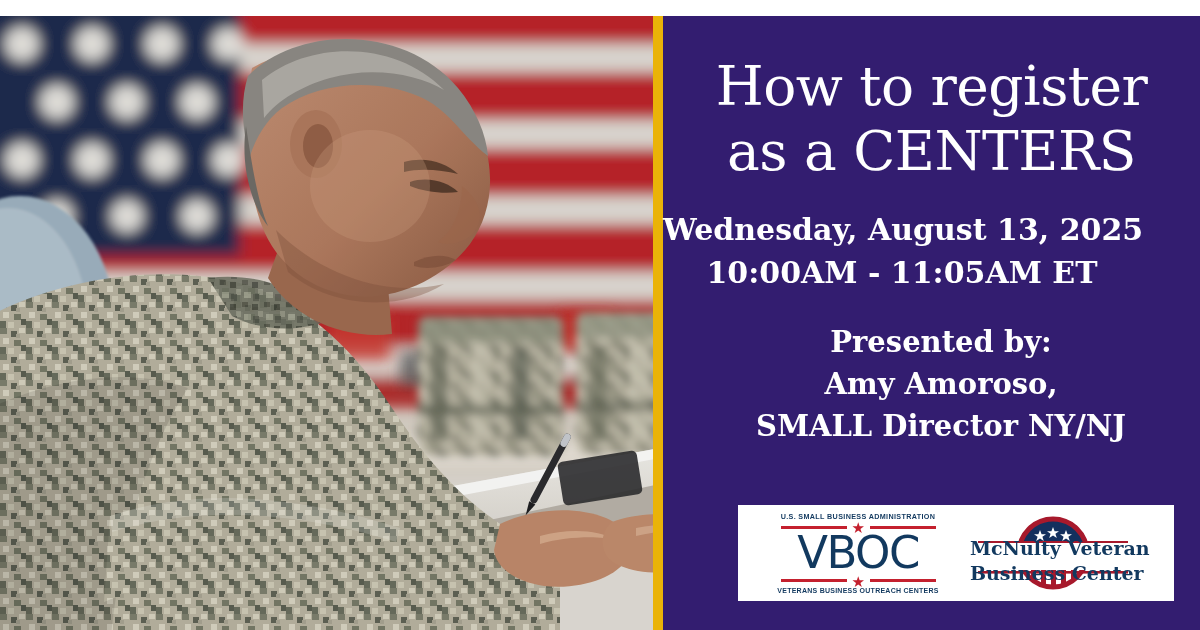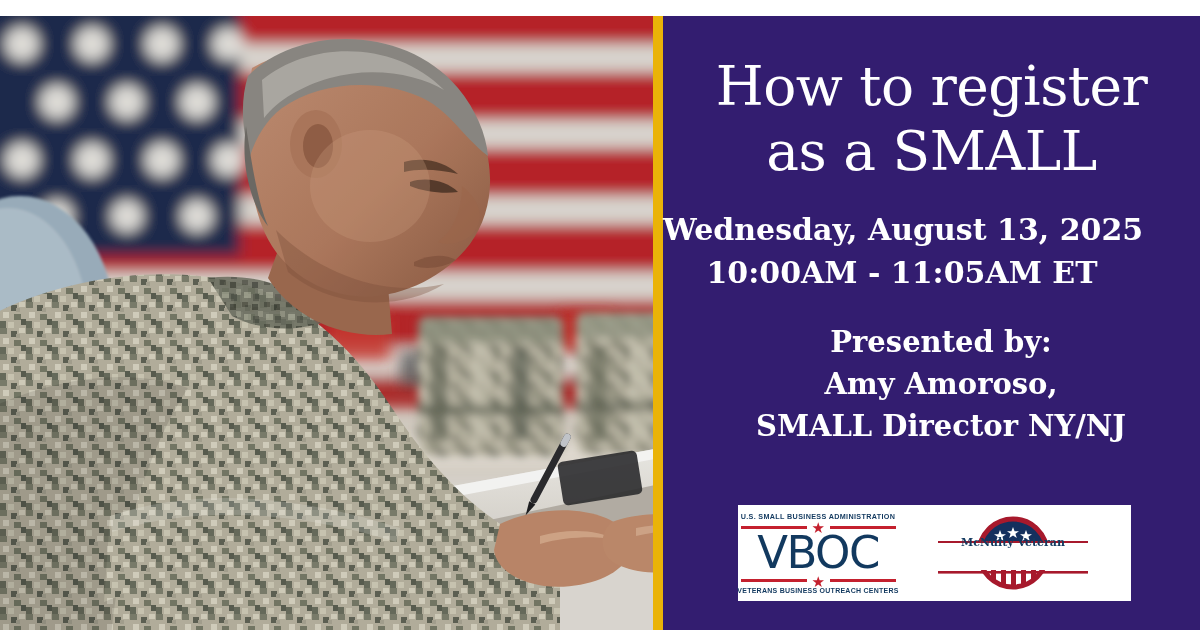--- a/index.html
+++ b/index.html
@@ -44,23 +44,23 @@
   .presenter {
     position:absolute; left:0; top:305px; width:556px;
     text-align:center; color:#ffffff;
     font-family:"DejaVu Serif", serif;
     font-weight:700; font-size:29px; line-height:1.45;
   }
   .presenter .line { display:block; white-space:nowrap; }
 
   
   .logobar {
-    position:absolute; left:75px; top:489px; width:393px; height:96px;
+    position:absolute; left:75px; top:489px; width:436px; height:96px;
     background:#ffffff;
-    display:flex; align-items:center; gap:34px;
+    display:flex; align-items:center; justify-content:center; gap:34px;
   }
 
   
   .vboc { width:160px; display:flex; flex-direction:column; align-items:center; }
   .vboc-top {
     font-family:"Liberation Sans", sans-serif;
     font-weight:700; font-size:7.2px; letter-spacing:0.35px;
     color:#12395f; white-space:nowrap; margin-bottom:2px;
   }
   .vboc-rule { position:relative; width:155px; height:8px; }
@@ -84,21 +84,21 @@
     color:#12395f; white-space:nowrap; margin-top:2px;
   }
 
   
   .mcnulty { position:relative; width:162px; height:86px; }
   .mcnulty svg { position:absolute; left:0; top:0; }
   .mc-text {
     position:absolute; left:-2px; top:26px; width:166px;
     text-align:center;
     font-family:"DejaVu Serif", serif;
-    font-weight:700; font-size:11px; line-height:1.32;
+    font-weight:700; font-size:19px; line-height:1.32;
     color:#12395f; white-space:nowrap;
   }
   .mc-text .line { display:block; }
 </style>
 </head>
 <body>
 
 <div class="canvas">
 
   <div class="photo">
@@ -272,21 +272,21 @@
       </g>
 
       <rect x="0" y="0" width="653" height="630" fill="#2a2418" opacity="0.05"></rect>
     </svg>
   </div>
 
   <div class="panel">
 
     <h1 class="title">
       <span class="line">How to register</span>
-      <span class="line">as a SMALL</span>
+      <span class="line">as a CENTERS</span>
     </h1>
 
     <div class="datetime">
       <span class="line">Wednesday, August 13, 2025</span>
       <span class="line">10:00AM - 11:05AM ET</span>
     </div>
 
     <div class="presenter">
       <span class="line">Presented by:</span>
       <span class="line">Amy Amoroso,</span>
@@ -342,18 +342,19 @@
 
           <circle cx="81" cy="43" r="34" fill="none" stroke="#a7192c" stroke-width="5"></circle>
 
           <rect x="6" y="31" width="150" height="2.6" fill="#a7192c"></rect>
           <rect x="6" y="61" width="150" height="2.6" fill="#a7192c"></rect>
 
           <rect x="0" y="33" width="162" height="27" fill="#ffffff"></rect>
         </svg>
         <div class="mc-text">
           <span class="line">McNulty Veteran</span>
+          <span class="line">Business Center</span>
         </div>
       </div>
 
     </div>
   </div>
 </div>
 
 </body></html>

